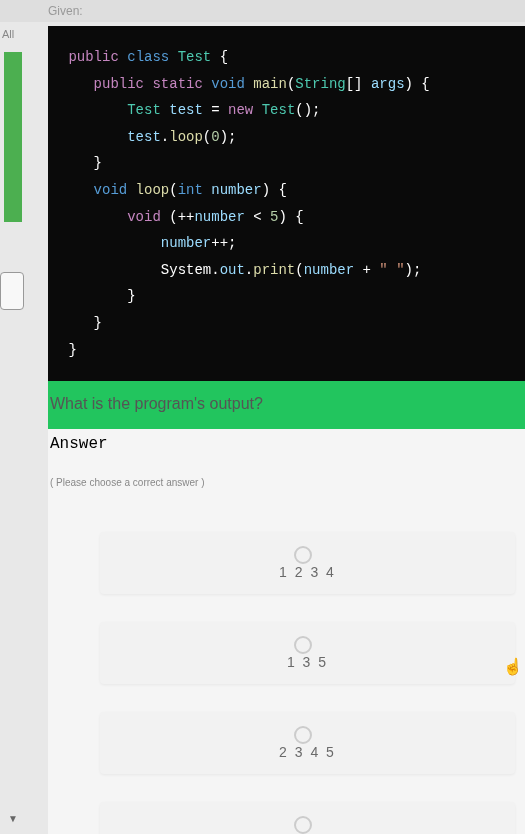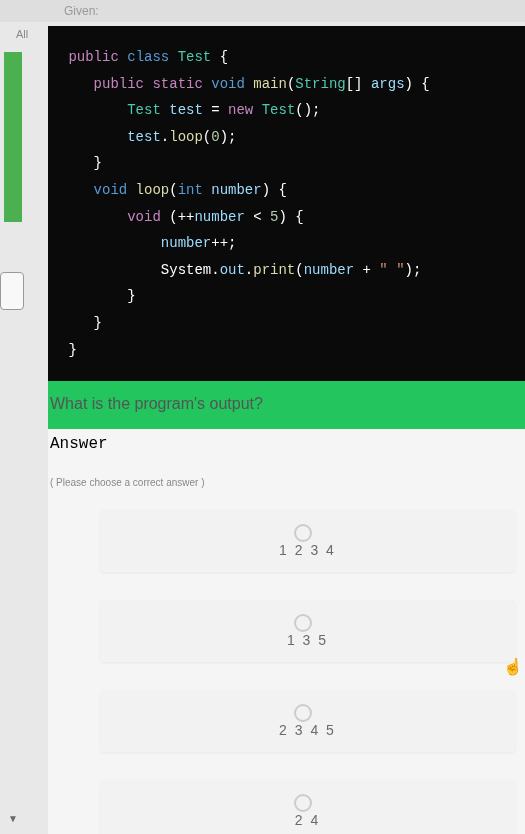--- a/index.html
+++ b/index.html
@@ -8,33 +8,33 @@
       background: #e8e8e8;
       width: 525px;
       height: 834px;
       position: relative;
       overflow: hidden;
     }
     .header {
       background: #dedede;
       color: #999;
       font-size: 12px;
-      padding: 4px 64px;
+      padding: 4px 48px;
     }
     .sidebar {
       position: absolute;
       left: 0;
       top: 22px;
       width: 28px;
       height: 280px;
     }
     .sidebar-label {
       color: #888;
       font-size: 11px;
-      padding: 6px 16px;
+      padding: 6px 2px;
     }
     .flag-green {
       background: #4caf50;
       width: 18px;
       height: 170px;
       margin-left: 4px;
       margin-top: 6px;
     }
     .bookmark {
       width: 24px;
@@ -88,21 +88,21 @@
     .answer-title {
       color: #000000;
       font-size: 16px;
       margin-bottom: 24px;
       padding-top: 6px;
       font-family: Liberation Mono, monospace;
     }
     .answer-hint {
       color: #888;
       font-size: 10px;
-      margin-bottom: 22px;
+      margin-bottom: 44px;
     }
     .options {
       padding: 0 0 0 50px;
     }
     .option {
       display: flex;
       align-items: center;
       background: #f2f2f2;
       margin-bottom: 28px;
       padding: 14px 0;

